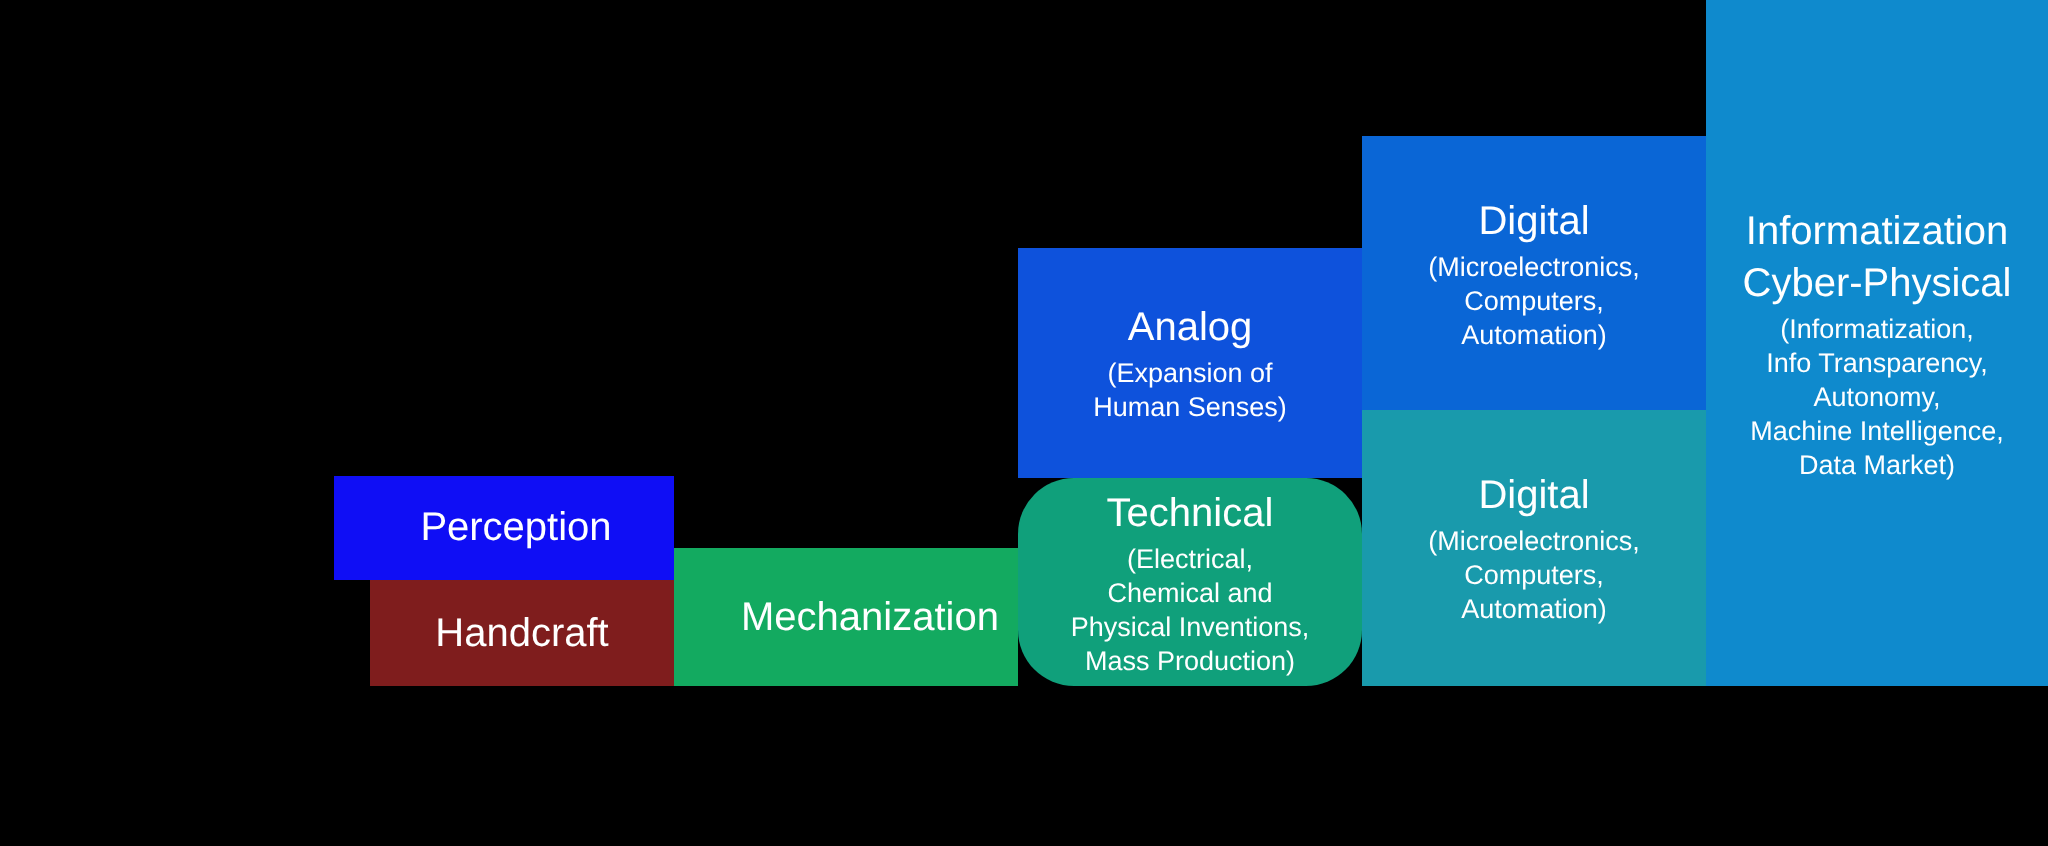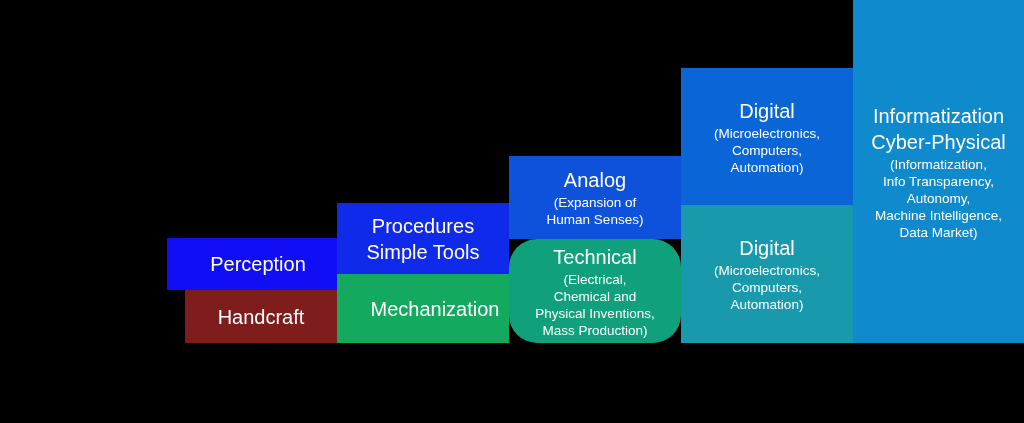--- a/index.html
+++ b/index.html
@@ -39,21 +39,21 @@
     margin-top: 1px;
   }
   
   .stage-1 { left: 167px; width: 170px; }
   .stage-1 .upper { height: 52px; }
   .stage-1 .lower { height: 53px; }
   .stage-2 { left: 337px; width: 172px; }
   .stage-2 .upper { height: 71px; }
   .stage-2 .lower { height: 69px; padding-left: 28px; }
   .stage-3 { left: 509px; width: 172px; }
-  .stage-3 .upper { height: 83px; margin-top: 44px; }
+  .stage-3 .upper { height: 115px; margin-top: 44px; }
   .stage-3 .lower { height: 104px; border-radius: 28px; }
   .stage-4 { left: 681px; width: 172px; }
   .stage-4 .upper { height: 137px; }
   .stage-4 .lower { height: 138px; }
   .stage-5 { left: 853px; width: 171px; }
   .stage-5 .upper { height: 343px; }
 </style>
 </head>
 <body>
 
@@ -62,24 +62,20 @@
   <div class="stage stage-1">
     <div class="block upper" style="background: rgb(15, 14, 245); padding-left: 16px;">
       <div class="block-title">Perception</div>
     </div>
     <div class="block lower" style="background: #7f1d1d; margin-left: 18px;">
       <div class="block-title">Handcraft</div>
     </div>
   </div>
 
   <div class="stage stage-2">
-    <div class="block upper" style="background: rgb(15, 42, 235);">
-      <div class="block-title">Procedures
-Simple Tools</div>
-    </div>
     <div class="block lower" style="background: rgb(19, 170, 96);">
       <div class="block-title">Mechanization</div>
     </div>
   </div>
 
   <div class="stage stage-3">
     <div class="block upper" style="background: rgb(14, 82, 220);">
       <div class="block-title">Analog</div>
       <div class="block-subtitle">(Expansion of
 Human Senses)</div>

